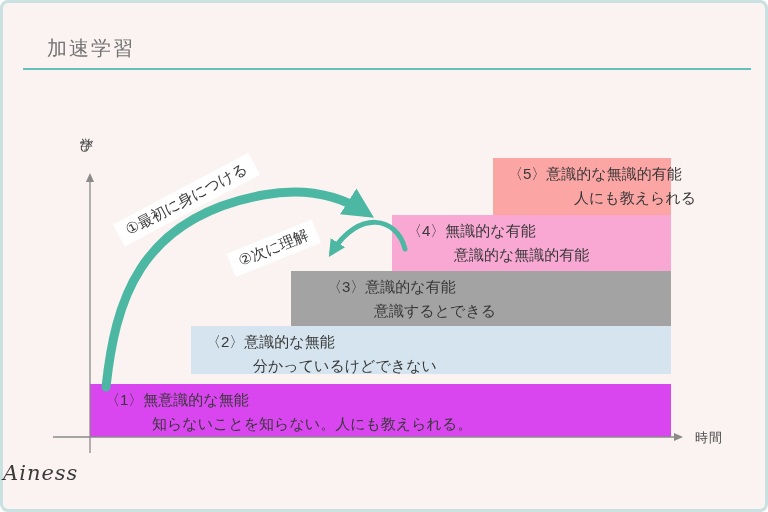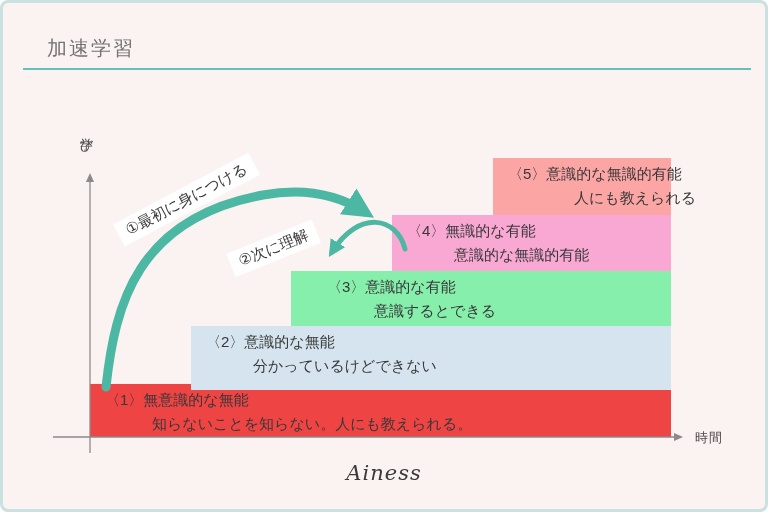--- a/index.html
+++ b/index.html
@@ -30,65 +30,65 @@
 
   .step {
     position: absolute;
     font-size: 15px; line-height: 24px; color: #383838;
     padding-top: 4px; padding-left: 15px;
     white-space: nowrap;
   }
   .step .desc { margin-left: 47px; }
   .step5 .desc { margin-left: 66px; }
   .step1 { left: 87px;  top: 381px; width: 581px; height: 53px; }
-  .step2 { left: 188px; top: 323px; width: 480px; height: 64px; }
+  .step2 { left: 188px; top: 323px; width: 480px; height: 48px; }
   .step3 { left: 288px; top: 268px; width: 380px; height: 55px; }
   .step4 { left: 389px; top: 212px; width: 279px; height: 56px; }
   .step5 { left: 490px; top: 155px; width: 178px; height: 57px; }
 
   svg.overlay { position: absolute; left: 0; top: 0; pointer-events: none; }
 
   .annotation {
     position: absolute;
     background: #ffffff;
     padding: 3px 9px;
     font-size: 15px; color: #3a3a3a;
     white-space: nowrap;
     transform-origin: left center;
   }
   .ann1 { left: 116px; top: 220px; transform: rotate(-28deg); }
   .ann2 { left: 228px; top: 250px; transform: rotate(-22deg); }
 
   .brand {
     position: absolute; left: 0; right: 0; top: 458px;
-    text-align: center;
+    text-align: left;
     font-family: "DejaVu Serif", "Liberation Serif", serif;
     font-style: italic;
     font-size: 21px; letter-spacing: 1px; color: #3a3a3a;
   }
 </style>
 </head>
 <body>
 
 <div class="card">
 
   <div class="title">加速学習</div>
   <div class="title-underline"></div>
 
-  <div class="step step1" style="background-color: #ef4444;">
+  <div class="step step1" style="background-color: #d946ef;">
     <div><span>〈1〉</span><span>無意識的な無能</span></div>
     <div class="desc">知らないことを知らない。人にも教えられる。</div>
   </div>
 
   <div class="step step2" style="background-color: rgb(213, 228, 238);">
     <div><span>〈2〉</span><span>意識的な無能</span></div>
     <div class="desc">分かっているけどできない</div>
   </div>
 
-  <div class="step step3" style="background-color: #86efac; padding-left: 36px;">
+  <div class="step step3" style="background-color: #a3a3a3; padding-left: 36px;">
     <div><span>〈3〉</span><span>意識的な有能</span></div>
     <div class="desc">意識するとできる</div>
   </div>
 
   <div class="step step4" style="background-color: #f9a8d4;">
     <div><span>〈4〉</span><span>無識的な有能</span></div>
     <div class="desc">意識的な無識的有能</div>
   </div>
 
   <div class="step step5" style="background-color: #fca5a5;">

